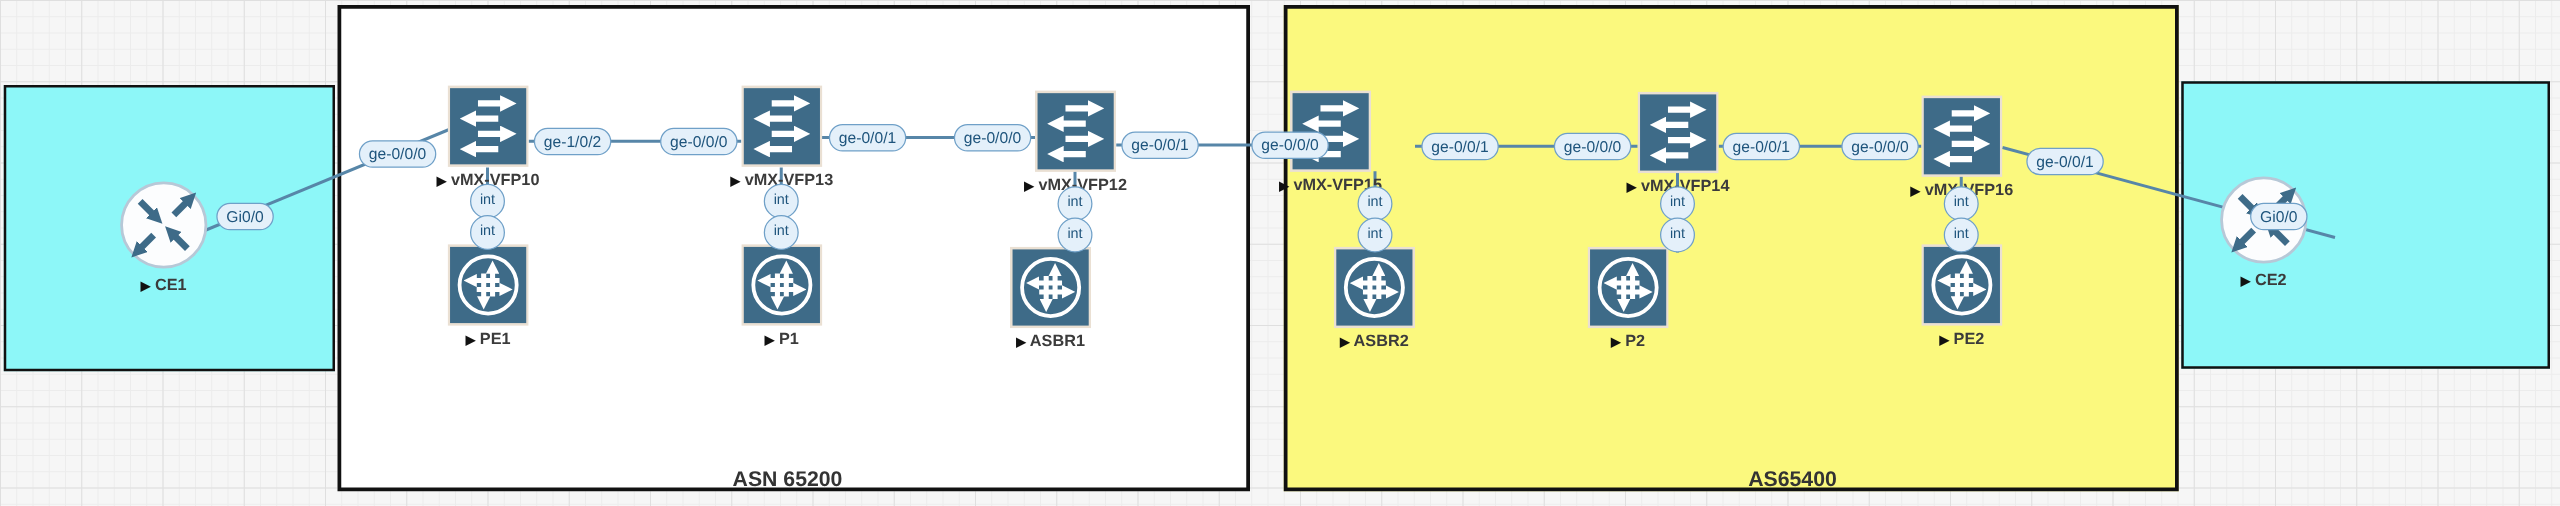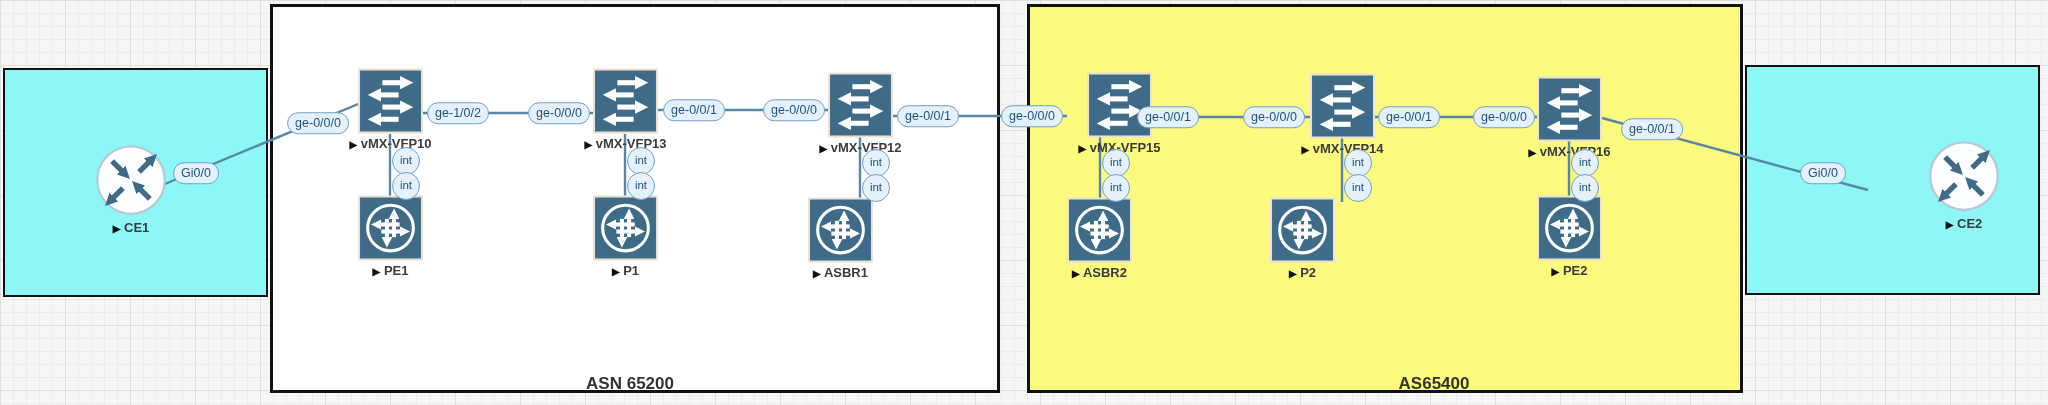--- a/index.html
+++ b/index.html
@@ -27,21 +27,21 @@
   .device{position:absolute;z-index:4;}
   .dev-icon{display:block;}
   .dev-label{position:absolute;left:50%;top:68px;transform:translateX(-50%);width:170px;text-align:center;
     font-size:13px;font-weight:700;color:#3b3b3b;white-space:nowrap;}
   .dev-label .marker{font-size:10px;color:#111;}
   .ce-node{width:72px;height:72px;}
   .ce-node .dev-label{top:76px;}
   .pill{position:absolute;transform:translate(-50%,-50%);z-index:5;
     background:#E4F0FA;border:1.5px solid #6FA0C8;border-radius:11px;
     color:#1E547C;font-size:12.5px;line-height:1;padding:3.5px 7px;white-space:nowrap;}
-  .pill.int{border-radius:50%;width:26px;height:26px;padding:0;display:flex;align-items:center;justify-content:center;font-size:11.5px;margin-left:16px;}
+  .pill.int{border-radius:50%;width:26px;height:26px;padding:0;display:flex;align-items:center;justify-content:center;font-size:11.5px;}
   .defs-svg{position:absolute;width:0;height:0;}
 </style>
 </head>
 <body>
 
 <svg class="defs-svg" aria-hidden="true">
   <defs>
     <marker id="aw" viewBox="0 0 4 4" markerWidth="2.6" markerHeight="2.6" refX="0.8" refY="2" orient="auto">
       <path d="M0 0L4 2L0 4z" fill="#fff"></path>
     </marker>
@@ -97,21 +97,21 @@
   <line x1="1342" y1="138" x2="1342" y2="202"></line>
   <line x1="1569" y1="140" x2="1569" y2="202"></line>
 </svg>
 
 <div class="device ce-node" style="left:95px;top:144px">
   <svg class="dev-icon" width="72" height="72">
       <use href="#sym-ce"></use>
     </svg>
   <div class="dev-label"><span class="marker">▶</span> <span>CE1</span></div>
 </div>
-<div class="device ce-node" style="left:1928px;top:140px">
+<div class="device ce-node" style="left:1775px;top:140px">
   <svg class="dev-icon" width="72" height="72">
       <use href="#sym-ce"></use>
     </svg>
   <div class="dev-label"><span class="marker">▶</span> <span>CE2</span></div>
 </div>
 
 <div class="device" style="left:358px;top:68px">
   <svg class="dev-icon" width="65" height="66">
       <use href="#sym-switch"></use>
     </svg>
@@ -122,21 +122,21 @@
       <use href="#sym-switch"></use>
     </svg>
   <div class="dev-label"><span class="marker">▶</span> <span>vMX-VFP13</span></div>
 </div>
 <div class="device" style="left:828px;top:72px">
   <svg class="dev-icon" width="65" height="66">
       <use href="#sym-switch"></use>
     </svg>
   <div class="dev-label"><span class="marker">▶</span> <span>vMX-VFP12</span></div>
 </div>
-<div class="device" style="left:1087px;top:72px">
+<div class="device" style="left:1032px;top:72px">
   <svg class="dev-icon" width="65" height="66">
       <use href="#sym-switch"></use>
     </svg>
   <div class="dev-label"><span class="marker">▶</span> <span>vMX-VFP15</span></div>
 </div>
 <div class="device" style="left:1310px;top:73px">
   <svg class="dev-icon" width="65" height="66">
       <use href="#sym-switch"></use>
     </svg>
   <div class="dev-label"><span class="marker">▶</span> <span>vMX-VFP14</span></div>

